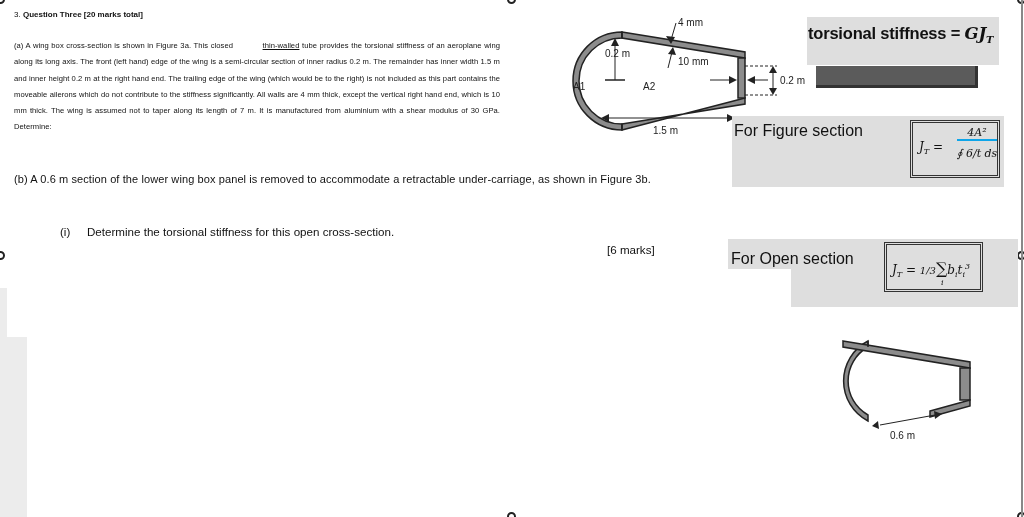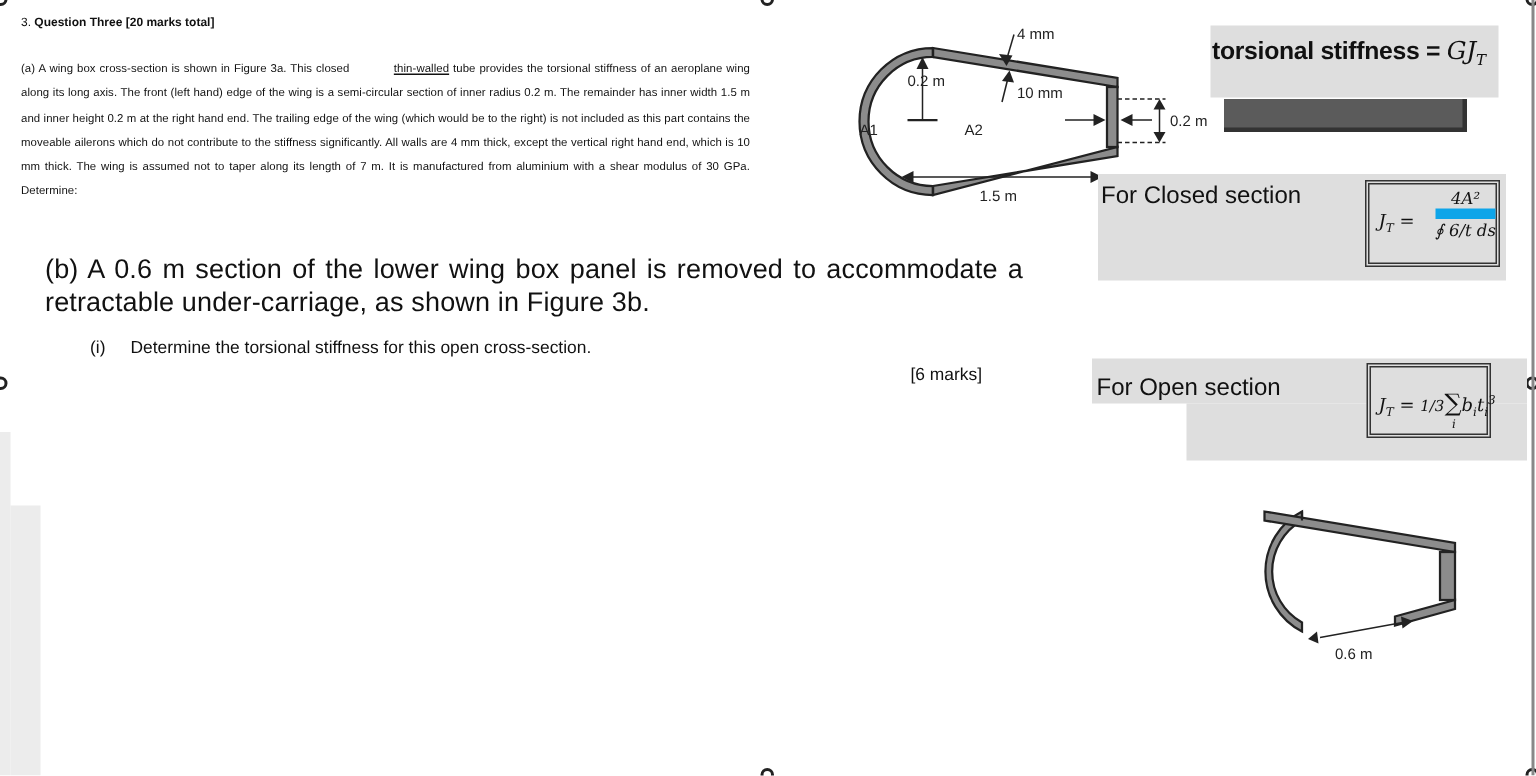--- a/index.html
+++ b/index.html
@@ -2,41 +2,41 @@
 <html><head>
 <meta charset="utf-8">
 <style>
   html, body { margin:0; padding:0; }
   body { width:1024px; height:517px; background:#ffffff; position:relative; overflow:hidden;
          font-family:"Liberation Sans", sans-serif; color:#111; }
   .abs { position:absolute; }
   .q-title { left:14px; top:10px; font-size:8px; font-weight:bold; }
   .para-a { left:14px; top:38px; width:486px; font-size:7.6px; line-height:16.3px; text-align:justify; letter-spacing:0.05px; }
   .para-a .u { text-decoration:underline;padding-left:27px; }
-  .para-b { left:14px; top:168px; width:652px; font-size:18px; line-height:22px; text-align:justify; letter-spacing:0.1px;margin-left:16px; }
+  .para-b { left:14px; top:168px; width:652px; font-size:11px; line-height:22px; text-align:justify; letter-spacing:0.1px; }
   .part-i { left:60px; top:225px; font-size:11.6px; }
   .part-i .num { display:inline-block; width:27px; }
   .marks { left:607px; top:243px; font-size:11.6px;text-align:right; }
 
   .gray-left { left:0; top:288px; width:7px; height:229px; background:#ececec; }
   .gray-left2 { left:7px; top:337px; width:20px; height:180px; background:#ececec; }
 
   .stiff-box { left:807px; top:17px; width:192px; height:48px; background:#dedede; }
   .stiff-text { left:808px; top:24px; font-size:16.5px; font-weight:bold; letter-spacing:-0.2px; }
-  .stiff-text .math { font-family:"DejaVu Serif", serif; font-style:italic; font-weight:normal;margin-top:48px; }
+  .stiff-text .math { font-family:"DejaVu Serif", serif; font-style:italic; font-weight:bold;margin-top:48px; }
   .dark-bar { left:816px; top:66px; width:162px; height:22px; background:#5b5b5b; border-bottom:3px solid #333; border-right:3px solid #333; box-sizing:border-box; }
 
   .closed-box { left:732px; top:116px; width:272px; height:71px; background:#dedede; }
   .closed-label { left:734px; top:122px; font-size:16px; }
   .formula-box { background:#dedede; border:3px double #333; box-sizing:border-box; font-family:"DejaVu Serif", serif; font-style:italic; }
   .closed-formula { left:910px; top:120px; width:90px; height:58px; }
   .open-box1 { left:728px; top:239px; width:290px; height:30px; background:#dedede; }
   .open-box2 { left:791px; top:269px; width:227px; height:38px; background:#dedede; }
   .open-label { left:731px; top:250px; font-size:16px; }
-  .open-formula { left:911px; top:242px; width:83px; height:50px;padding-left:20px; }
+  .open-formula { left:884px; top:242px; width:99px; height:50px;padding-left:20px; }
 
   .vline { left:1021px; top:0; width:2px; height:517px; background:#888; }
   .handle { width:9px; height:9px; border:2px solid #222; border-radius:50%; background:#fff; box-sizing:border-box; }
 </style>
 </head>
 <body>
 
 <div class="abs handle" style="left:-4px;top:-5px;"></div>
 <div class="abs handle" style="left:507px;top:-5px;"></div>
 <div class="abs handle" style="left:1017px;top:-5px;"></div>
@@ -103,26 +103,26 @@
   <text x="88" y="80" font-size="10" fill="#222" font-family="Liberation Sans, sans-serif">A2</text>
 </svg>
 
 <div class="abs stiff-box"></div>
 <div class="abs stiff-text">
   <span>torsional stiffness = </span><span class="math">GJ</span><sub class="math" style="font-size:10px">T</sub>
 </div>
 <div class="abs dark-bar"></div>
 
 <div class="abs closed-box"></div>
-<div class="abs closed-label">For Closed section</div>
+<div class="abs closed-label">For Figure section</div>
 <div class="abs formula-box closed-formula">
   <div style="position:absolute;left:6px;top:17px;font-size:12px;">
     <span>J</span><sub style="font-size:8px">T</sub> =
   </div>
-  <div style="position:absolute;left:44px;top:3px;width:40px;text-align:center;font-size:11px;border-bottom:7px solid #0ea5e9;">4A²</div>
+  <div style="position:absolute;left:44px;top:3px;width:40px;text-align:center;font-size:11px;border-bottom:2px solid #0ea5e9;">4A²</div>
   <div style="position:absolute;left:42px;top:24px;width:44px;text-align:center;font-size:11px;">∮ 6/t ds</div>
 </div>
 
 <div class="abs open-box1"></div>
 <div class="abs open-box2"></div>
 <div class="abs open-label">For Open section</div>
 <div class="abs formula-box open-formula">
   <div style="position:absolute;left:5px;top:14px;font-size:12px;white-space:nowrap;">
     <span>J</span><sub style="font-size:8px">T</sub> = <span style="font-size:10px">1/3</span><span style="font-style:normal;font-size:16px">∑</span><span>b</span><sub style="font-size:8px">i</sub><span>t</span><sub style="font-size:8px">i</sub><sup style="font-size:8px">3</sup>
   </div>

